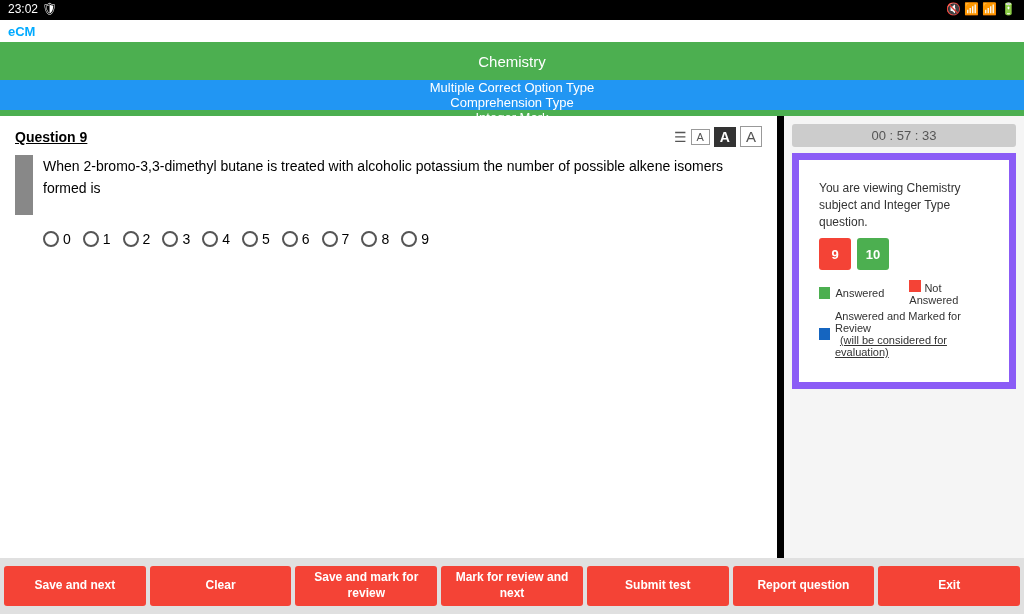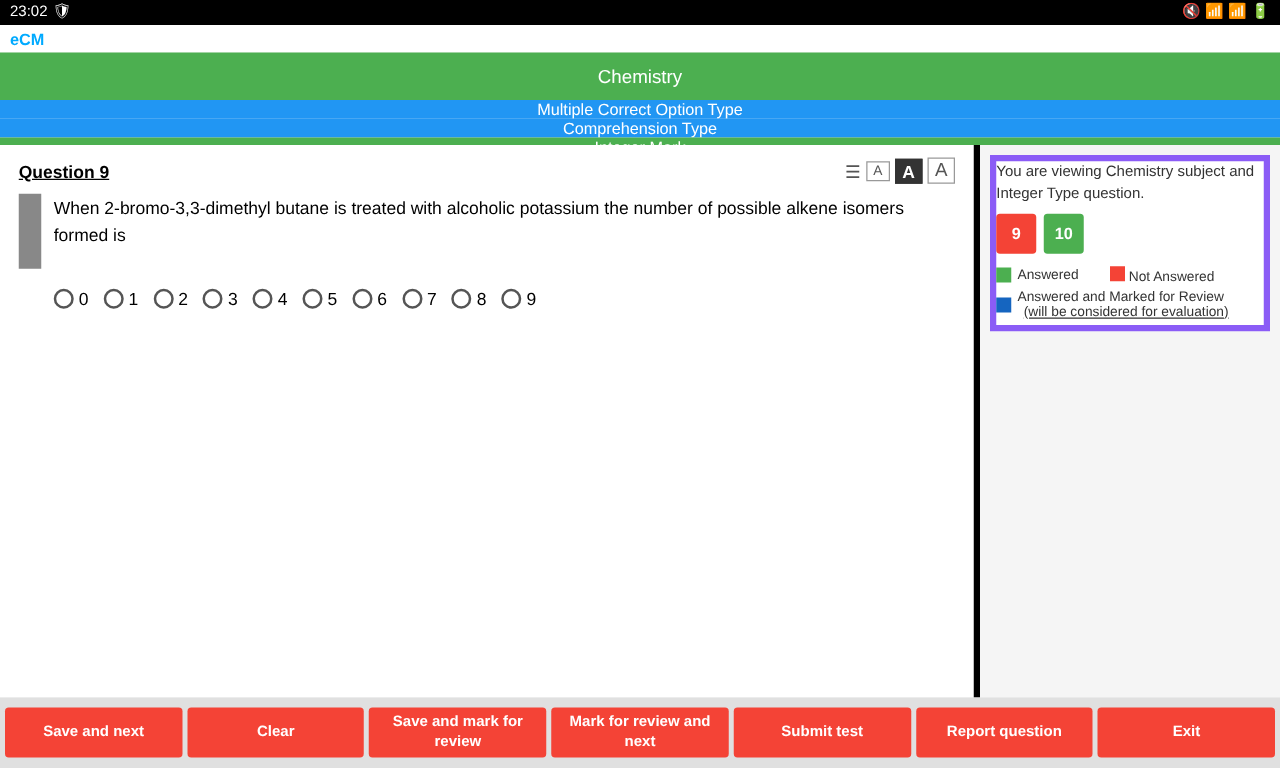--- a/index.html
+++ b/index.html
@@ -78,21 +78,21 @@
       display: flex;
       height: calc(614px - 20px - 22px - 38px - 36px - 56px);
       background: #f5f5f5;
     }
 
     
     #question-panel {
       flex: 1;
       padding: 10px 15px;
       background: #fff;
-      border-right: 5px solid #000000;
+      border-right: 7px solid #000000;
     }
 
     #question-header {
       display: flex;
       align-items: center;
       justify-content: space-between;
       margin-bottom: 8px;
     }
 
     #question-number {
@@ -179,23 +179,23 @@
       background: #ccc;
       color: #555;
       text-align: center;
       font-size: 13px;
       padding: 4px;
       margin-bottom: 6px;
       border-radius: 3px;
     }
 
     #info-box {
-      border: 5px solid #8b5cf6;
+      border: 7px solid #8b5cf6;
       background: #fff;
-      padding: 0;
+      padding: 20px;
       font-size: 12px;
       margin-bottom: 8px;
     }
 
     #info-box p {
       margin-bottom: 8px;
       font-size: 12px;
       color: #333;
       line-height: 1.4;
     }
@@ -363,20 +363,21 @@
         <span>8</span>
       </div>
       <div class="option-item">
         <span class="option-radio"></span>
         <span>9</span>
       </div>
     </div>
   </div>
 
   <div id="right-panel">
+    <div id="timer-bar">00 : 57 : 33</div>
 
     <div id="info-box">
       <p>You are viewing Chemistry subject and Integer Type question.</p>
 
       <div id="question-numbers">
         <button class="q-num-btn q-num-red">9</button>
         <button class="q-num-btn q-num-green">10</button>
       </div>
 
       <div id="legend">

